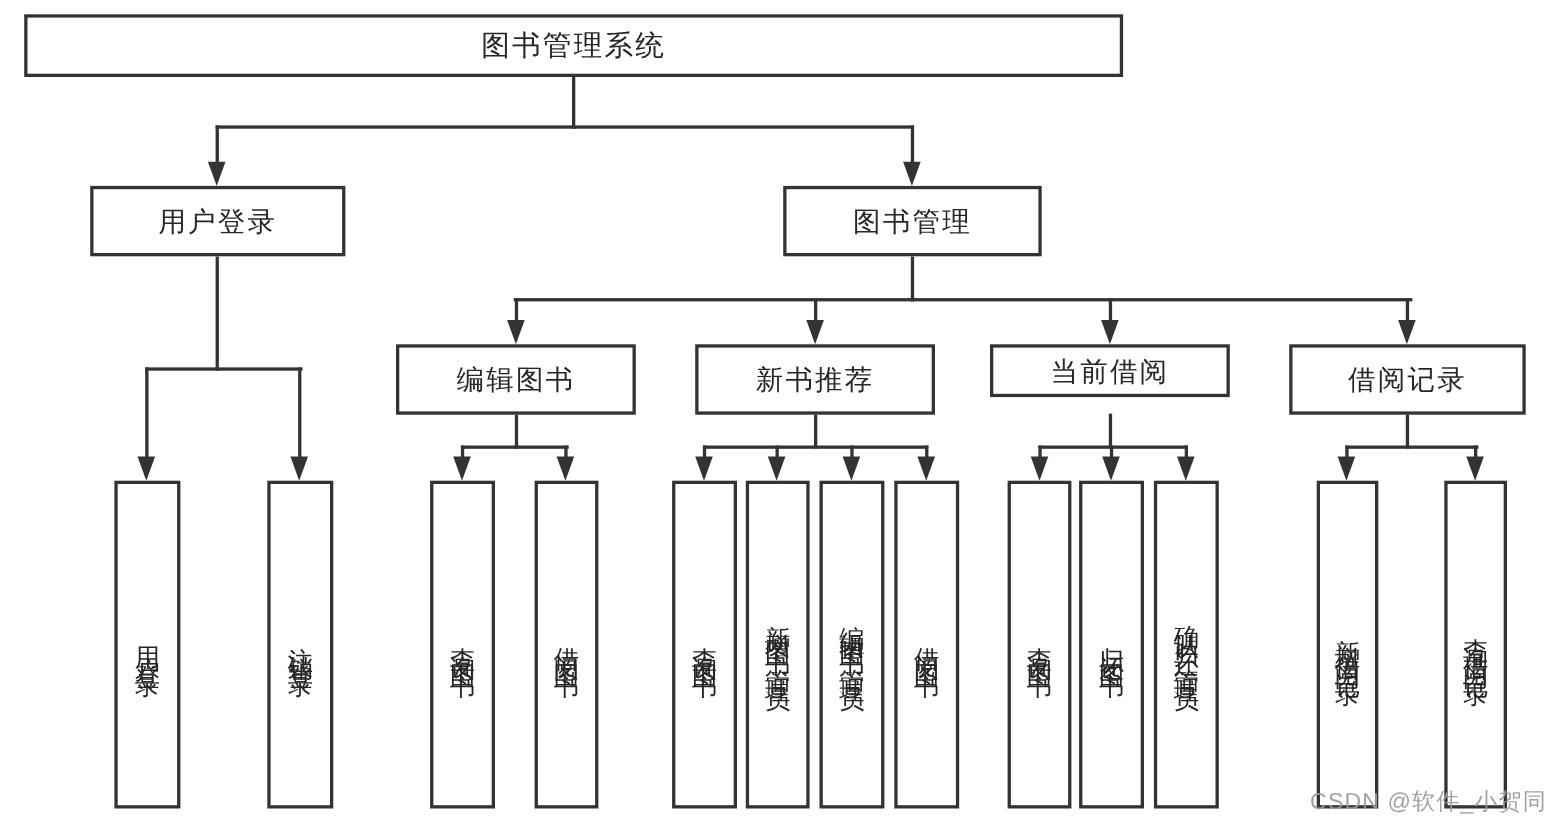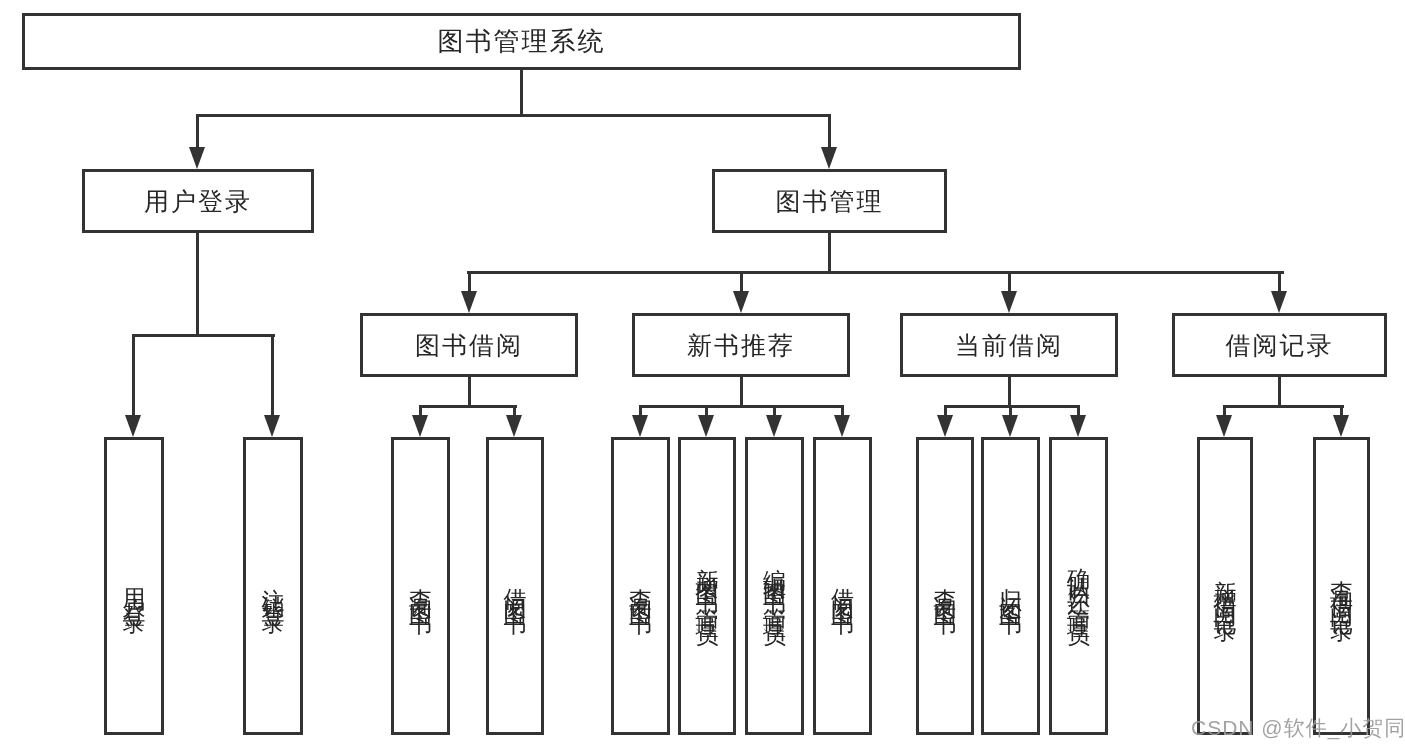--- a/index.html
+++ b/index.html
@@ -104,26 +104,26 @@
   </div>
 
   <div class="box" style="left:82px;top:169px;width:232px;height:64px">
     <span>用户登录</span>
   </div>
   <div class="box" style="left:712px;top:169px;width:235px;height:64px">
     <span>图书管理</span>
   </div>
 
   <div class="box" style="left:360px;top:313px;width:218px;height:64px">
-    <span>图书借阅</span>
+    <span>编辑图书</span>
   </div>
   <div class="box" style="left:632px;top:313px;width:218px;height:64px">
     <span>新书推荐</span>
   </div>
-  <div class="box" style="left:900px;top:313px;width:218px;height:64px">
+  <div class="box" style="left:900px;top:313px;width:218px;height:48px">
     <span>当前借阅</span>
   </div>
   <div class="box" style="left:1172px;top:313px;width:215px;height:64px">
     <span>借阅记录</span>
   </div>
 
   <div class="leaf" style="left:104px;width:60px">
     <span class="vtxt">用户登录</span>
   </div>
   <div class="leaf" style="left:243px;width:60px">

